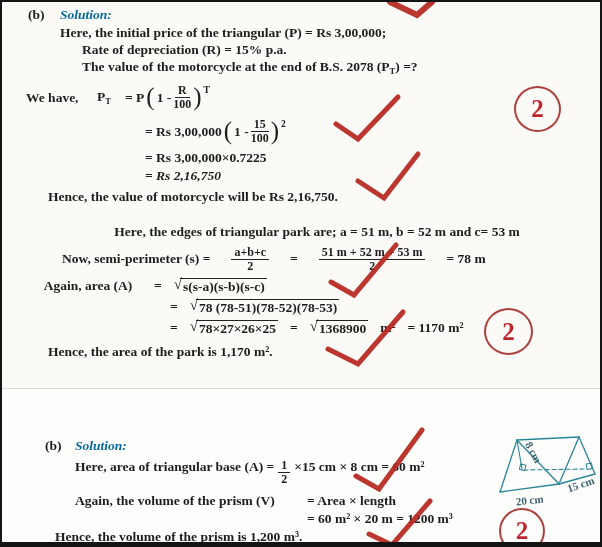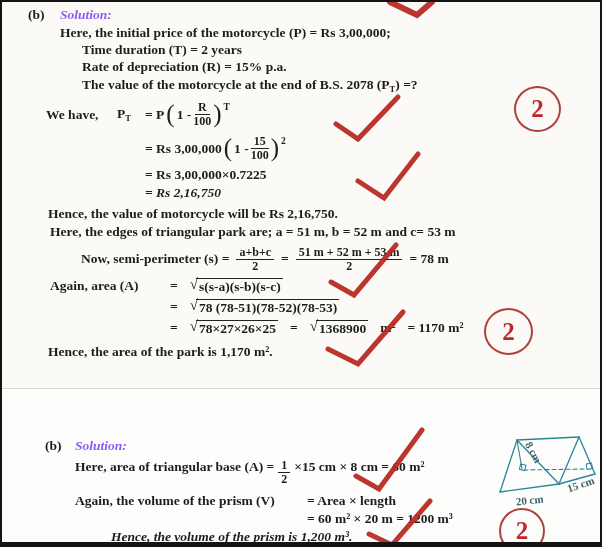--- a/index.html
+++ b/index.html
@@ -13,40 +13,40 @@
   }
   .lower-bg { position:absolute; left:0; right:0; top:387px; bottom:0; background:#fdfdfc; }
   .separator { position:absolute; left:0; right:0; top:386px; height:1px; background:#d9d7d3; }
   section { position:absolute; left:0; right:0; z-index:2; }
   .secA { top:4px; } .secB { top:216px; } .secC { top:435px; }
   .hrow { height:18px; line-height:18px; }
   .qnum { display:inline-block; width:20px; margin-left:8px; }
   .ilabel { display:inline-block; width:32px; }
   .ilabelA { margin-left:26px; }
   .ilabelC { margin-left:43px; width:30px; }
-  .sol { color:#8b5cf6; font-style:italic; font-weight:700; }
+  .sol { color:#0369a1; font-style:italic; font-weight:700; }
   .ln { line-height:17.2px; }
-  .ml58 { margin-left:58px; } .ml80 { margin-left:80px; } .ml60 { margin-left:48px; }
+  .ml58 { margin-left:58px; } .ml80 { margin-left:80px; } .ml60 { margin-left:32px;text-align:center; }
   .ml143 { margin-left:143px; } .ml168 { margin-left:168px; }
-  .ml46 { margin-left:46px; } .ml73 { margin-left:109px;font-style:italic; } .ml305 { margin-left:305px; }
+  .ml46 { margin-left:46px; } .ml73 { margin-left:53px; } .ml305 { margin-left:305px; }
   .eqrow { display:flex; align-items:center; height:34px; }
-  .eqrow1 { margin-left:44px; }
+  .eqrow1 { margin-left:24px; }
   .wehave { width:71px; } .lhs { width:28px; }
   .rhs, .inlineflex { display:inline-flex; align-items:center; gap:2px; }
   .frac { display:inline-flex; flex-direction:column; align-items:center; font-size:12px; line-height:13px; vertical-align:middle; }
   .frac .num { border-bottom:1.4px solid #222; padding:0 3px; }
   .bp { font-size:25px; font-weight:400; line-height:1; transform:translateY(-1px); }
   .exp { align-self:flex-start; font-size:9.5px; margin-top:1px; }
   .sb { font-size:8.5px; vertical-align:-3px; }
   .sqrt { display:inline-flex; align-items:flex-start; }
   .sqrt .sign { font-size:15px; line-height:15px; font-weight:400; margin-top:-1px; }
   .sqrt .rad { border-top:1.4px solid #222; padding:0 2px 0 3px; margin-left:-2px; line-height:16px;font-family:Liberation Serif, serif; }
   .radrow { display:flex; align-items:flex-start; height:21px; gap:12px; }
   .arealabel { display:inline-block; width:108px; }
-  .semirow { display:flex; align-items:center; height:38px; gap:7px; margin-left:79px; }
+  .semirow { display:flex; align-items:center; height:38px; gap:21px; margin-left:60px; }
   .baserow { display:flex; align-items:flex-start; height:32px; gap:4px; margin-left:73px; margin-top:4px; }
   .volrow { display:flex; height:18px; line-height:18px; margin-left:73px; margin-top:1px; }
   .vollabel { width:232px; }
   .score {
     position:absolute; z-index:4; border:2.2px solid #ad413d; border-radius:50%;
     display:flex; align-items:center; justify-content:center;
     color:#c0272d; font-size:25px; font-weight:700;
   }
   .score1 { left:512px; top:84px; width:47px; height:46px; }
   .score2 { left:482px; top:306px; width:49px; height:47px; }
@@ -59,22 +59,21 @@
 <body>
 
 <div class="page">
   <div class="lower-bg"></div>
   <div class="separator"></div>
 
   <section class="secA">
     <div class="hrow">
       <span class="ilabel ilabelA">(b)</span><span class="sol">Solution:</span>
     </div>
-    <p class="ln ml58">Here, the initial price of the motorcycle (P) = Rs 3,00,000;</p>
-    <p class="ln ml80">Time duration (T) = 2 years</p>
+    <p class="ln ml58">Here, the initial price of the triangular (P) = Rs 3,00,000;</p>
     <p class="ln ml80">Rate of depreciation (R) = 15% p.a.</p>
     <p class="ln ml80"><span>The value of the motorcycle at the end of B.S. 2078 (P</span><sub class="sb">T</sub><span>) =?</span></p>
     <div class="eqrow eqrow1">
       <span class="wehave">We have,</span>
       <span class="lhs"><span>P</span><sub class="sb">T</sub></span>
       <span class="rhs">
         <span>= P</span>
         <span class="bp">(</span>
         <span>1 -</span>
         <span class="frac">

